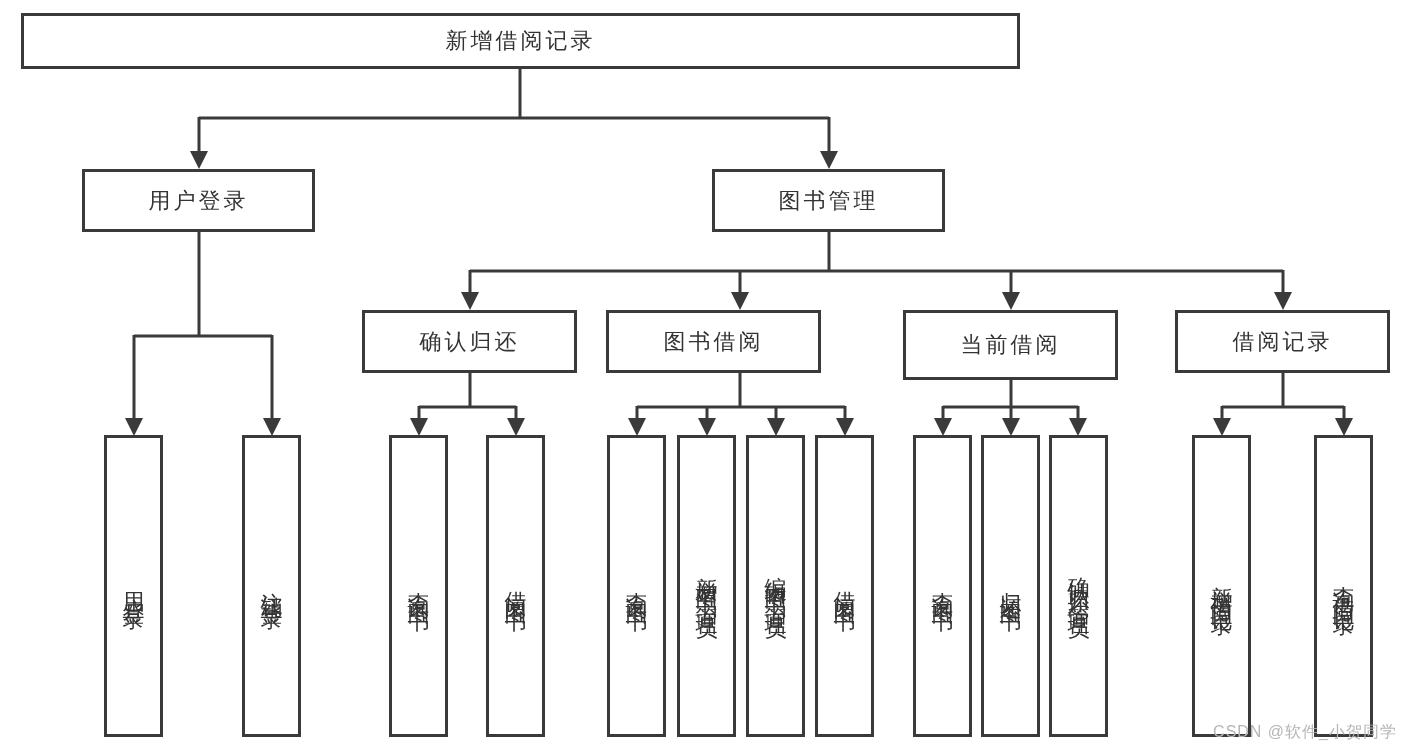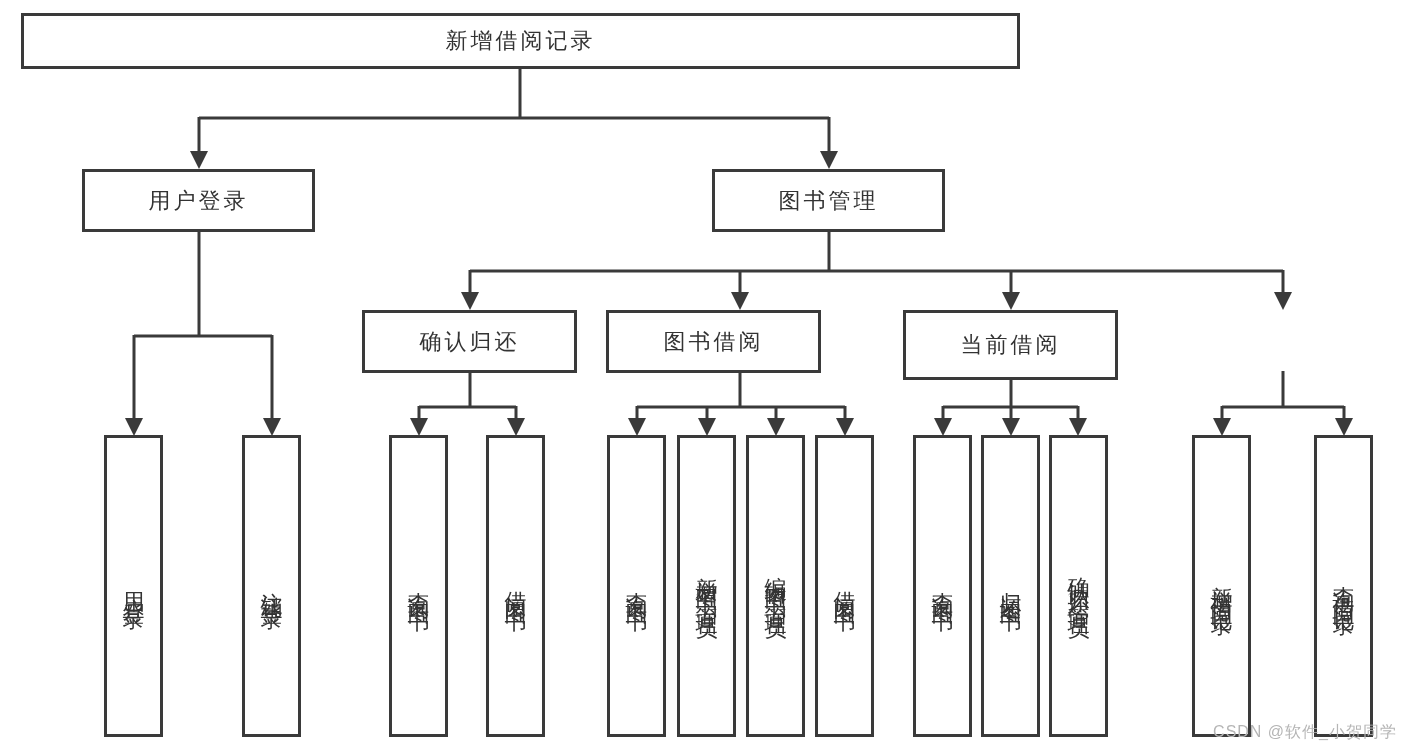--- a/index.html
+++ b/index.html
@@ -109,20 +109,21 @@
   </svg>
 
   <div class="node" style="left:21px;top:13px;width:999px;height:56px;">新增借阅记录</div>
 
   <div class="node" style="left:82px;top:169px;width:233px;height:63px;">用户登录</div>
   <div class="node" style="left:712px;top:169px;width:233px;height:63px;">图书管理</div>
 
   <div class="node" style="left:362px;top:310px;width:215px;height:63px;">确认归还</div>
   <div class="node" style="left:606px;top:310px;width:215px;height:63px;">图书借阅</div>
   <div class="node" style="left:903px;top:310px;width:215px;height:70px;">当前借阅</div>
+  <div class="node" style="left:1175px;top:310px;width:215px;height:63px;">借阅记录</div>
 
   <div class="node leaf" style="left:104px;top:435px;width:59px;height:302px;">
     <span class="vtext">用户登录</span>
   </div>
   <div class="node leaf" style="left:242px;top:435px;width:59px;height:302px;">
     <span class="vtext">注销登录</span>
   </div>
 
   <div class="node leaf" style="left:389px;top:435px;width:59px;height:302px;">
     <span class="vtext">查询图书</span>

